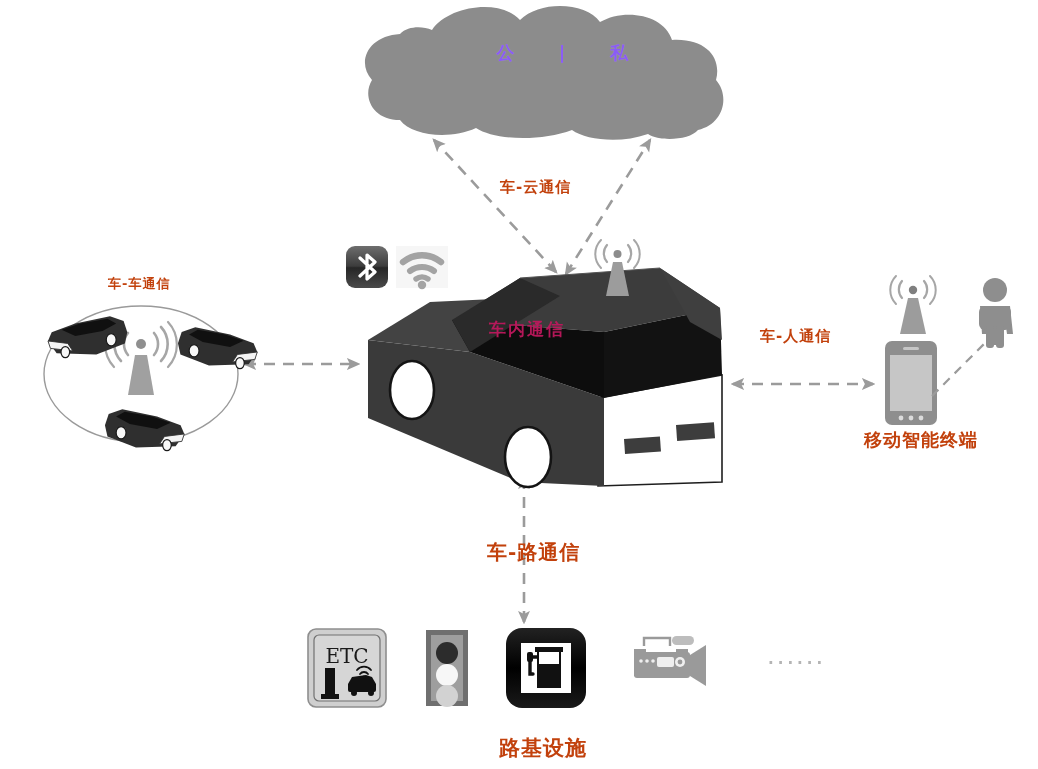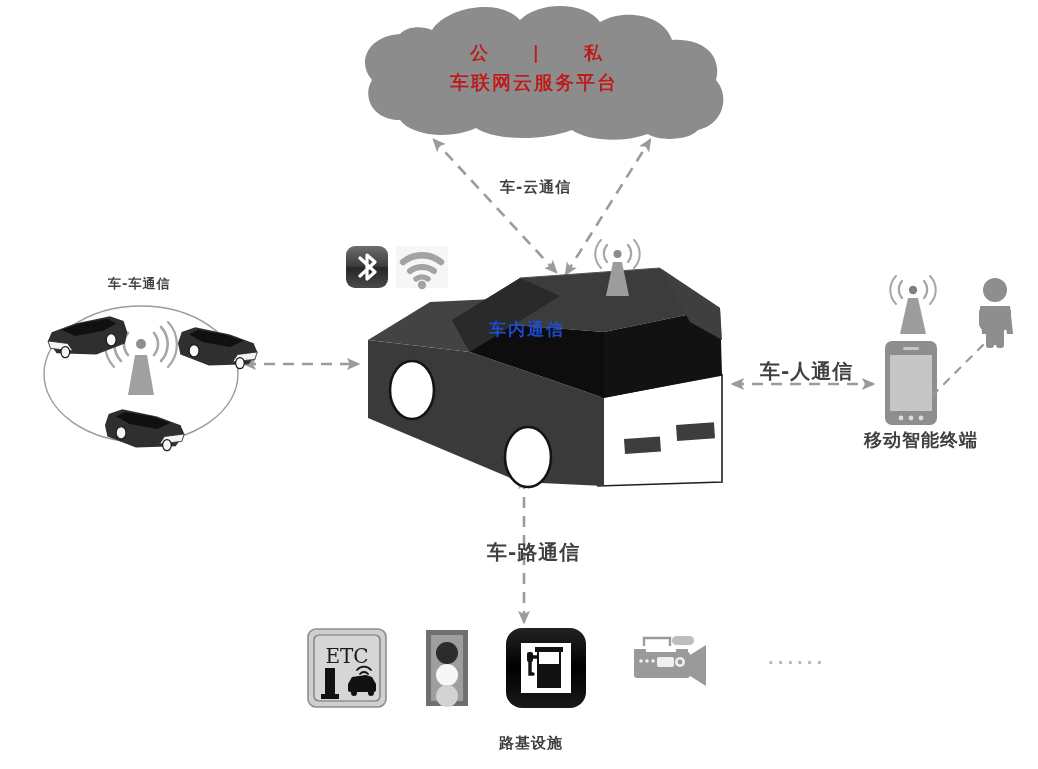--- a/index.html
+++ b/index.html
@@ -17,34 +17,34 @@
   #stage svg.layer{
     position:absolute;
     left:0; top:0;
     width:1038px; height:769px;
     overflow:visible;
   }
   .lbl{
     position:absolute;
     font-family:"DejaVu Sans","Liberation Sans",sans-serif;
     font-weight:bold;
-    color:#404040;
+    color:#c2410c;
     white-space:nowrap;
     letter-spacing:1px;
     user-select:none;
   }
   .lbl-cloud{
-    color:#b91c1c;
-    text-align:left;
+    color:#8b5cf6;
+    text-align:right;
     font-weight:bold;
     letter-spacing:2px;
     text-shadow:0 0 1px rgba(255,255,255,.25);
   }
   .lbl-incar{
-    color:#1d4ed8;
+    color:#be185d;
     font-weight:bold;
     letter-spacing:2px;
     opacity:.95;
   }
   .dots{
     position:absolute;
     color:#b4b4b4;
     font-size:15px;
     letter-spacing:4px;
     font-weight:bold;
@@ -283,31 +283,30 @@
     </g>
   </svg>
 
   <div class="lbl lbl-cloud" style="left:470px; top:44px; width:160px; font-size:18px; line-height:1.0;">
     <span>公</span>
     <span style="display:inline-block;width:26px;"></span>
     <span>|</span>
     <span style="display:inline-block;width:26px;"></span>
     <span>私</span>
   </div>
-  <div class="lbl lbl-cloud" style="left:450px; top:70px; width:200px; font-size:19px;">车联网云服务平台</div>
 
   <div class="lbl" style="left:500px; top:178px; font-size:15px;">车-云通信</div>
 
   <div class="lbl" style="left:108px; top:275px; font-size:13px;">车-车通信</div>
 
-  <div class="lbl" style="left:760px; top:358px; font-size:20px;">车-人通信</div>
+  <div class="lbl" style="left:760px; top:327px; font-size:15px;">车-人通信</div>
 
   <div class="lbl" style="left:487px; top:539px; font-size:20px;">车-路通信</div>
 
   <div class="lbl lbl-incar" style="left:489px; top:318px; font-size:17px;">车内通信</div>
 
   <div class="lbl" style="left:864px; top:428px; font-size:18px;">移动智能终端</div>
 
-  <div class="lbl" style="left:487px; top:734px; font-size:15px;padding-left:12px;">路基设施</div>
+  <div class="lbl" style="left:487px; top:734px; font-size:21px;padding-left:12px;">路基设施</div>
 
   <div class="dots" style="left:768px; top:654px;">······</div>
 
 </div>
 
 </body></html>

